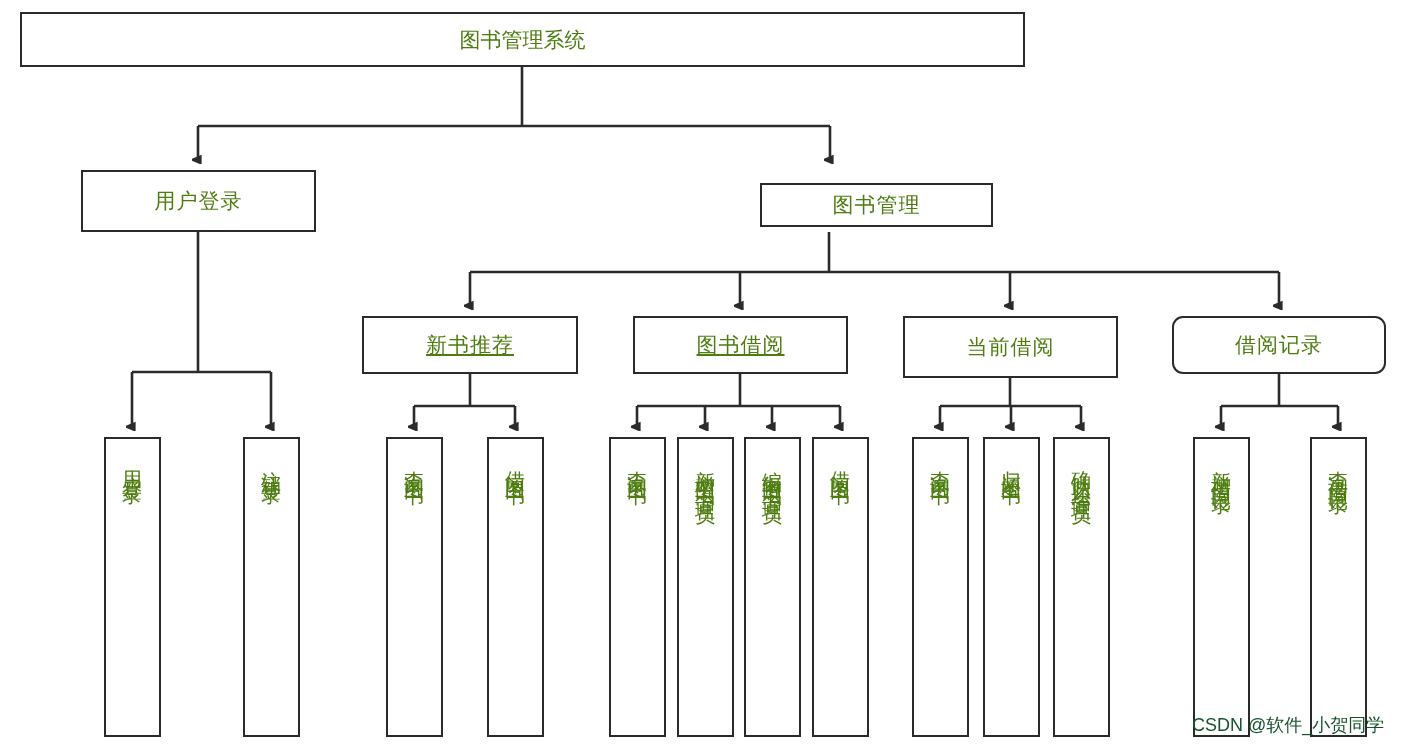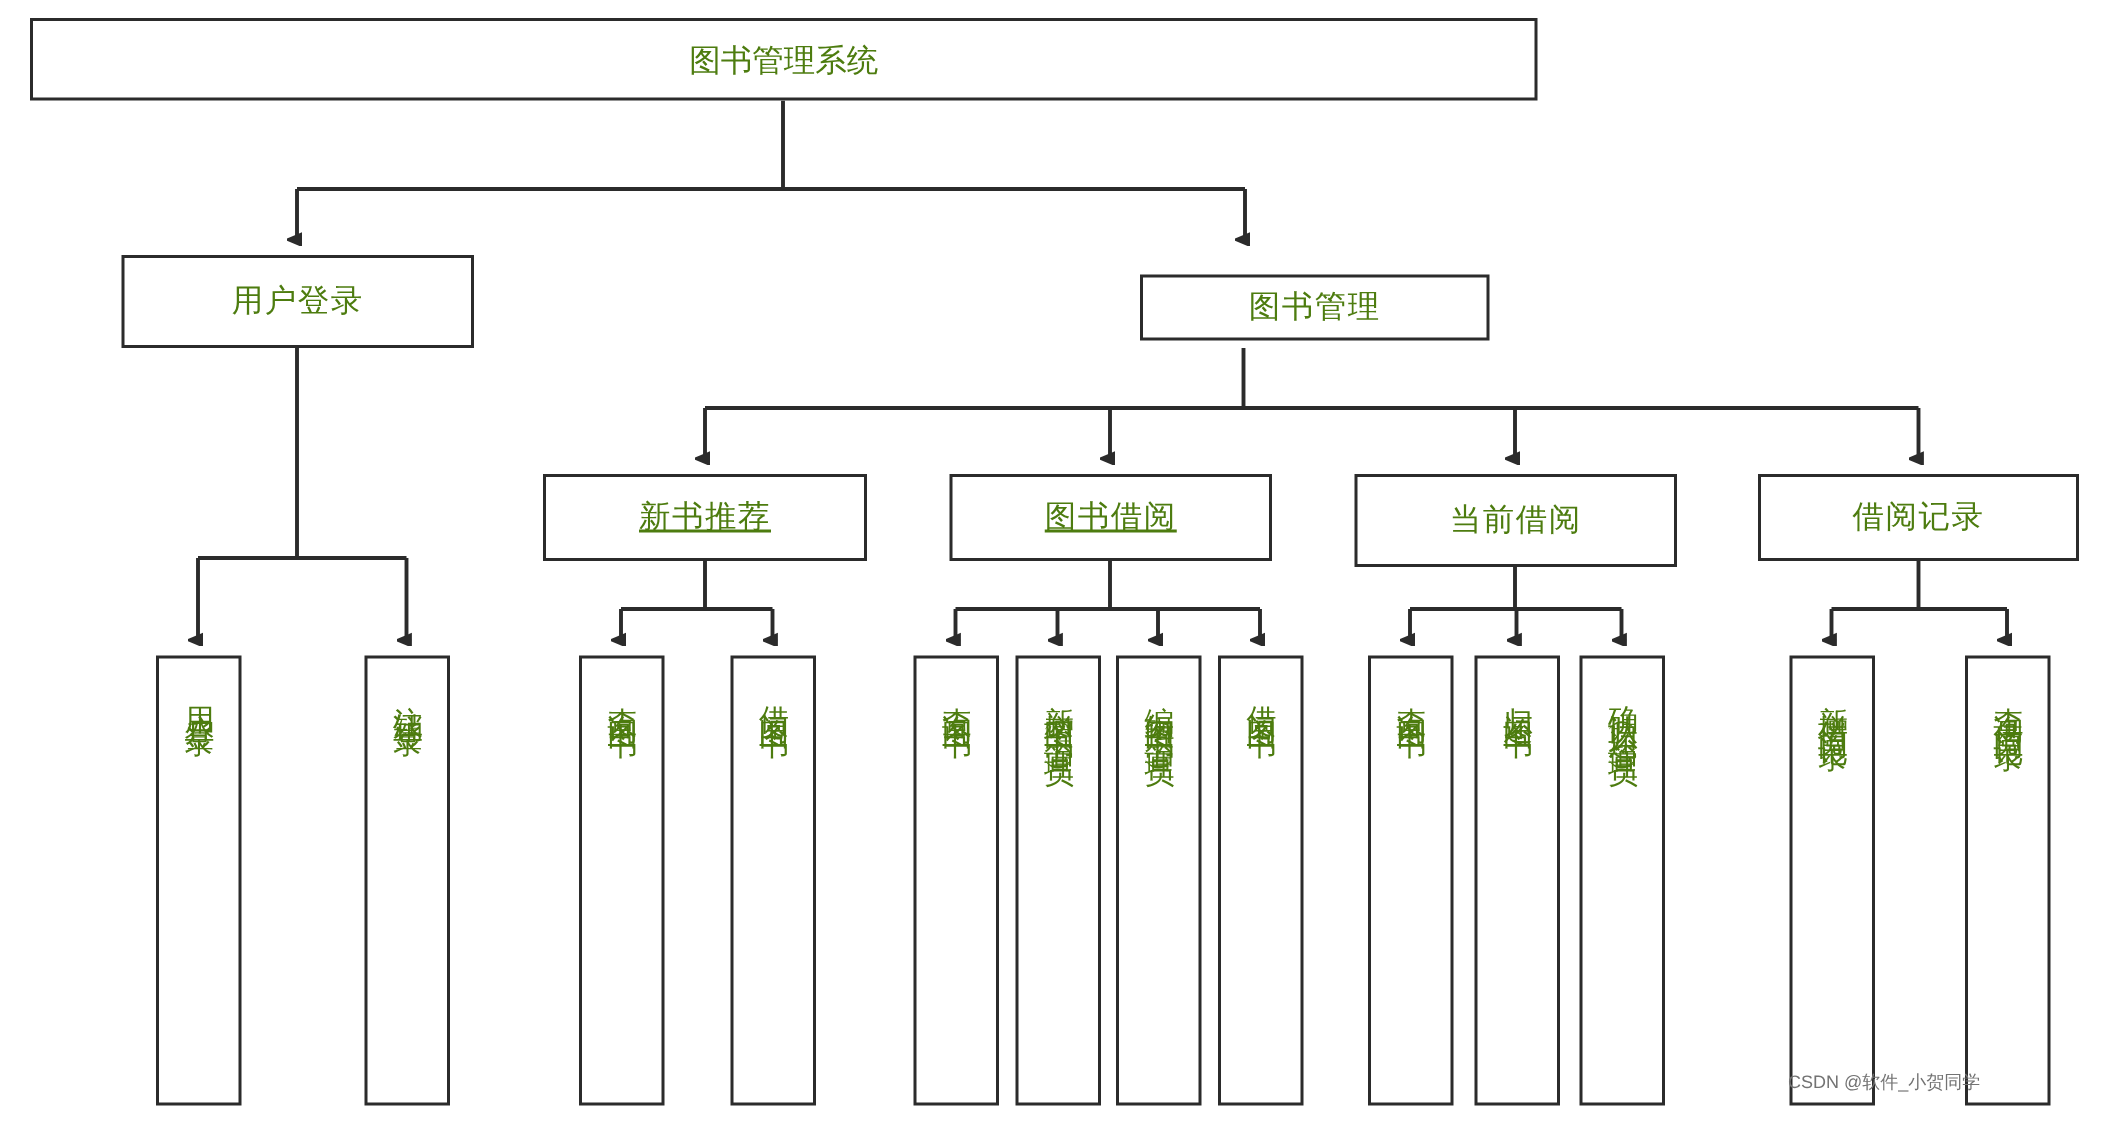--- a/index.html
+++ b/index.html
@@ -56,22 +56,22 @@
     text-orientation: upright;
     -webkit-text-orientation: upright;
     letter-spacing: 5px;
     line-height: 1.0;
     white-space: nowrap;
   }
   .watermark {
     position: absolute;
     left: 1192px;
     top: 713px;
-    font-size: 12px;
-    color: #737373;
+    font-size: 18px;
+    color: #14532d;
     white-space: nowrap;
     z-index: 5;
     font-family: "Liberation Sans", "DejaVu Sans", sans-serif;
   }
 </style>
 </head>
 <body>
 
 <div id="canvas">
 
@@ -126,21 +126,21 @@
   </svg>
 
   <div class="node root" id="node-root" style="left: 20px; top: 12px; width: 1005px; height: 55px;">图书管理系统</div>
 
   <div class="node h" id="node-l2-0" style="left: 81px; top: 170px; width: 235px; height: 62px;">用户登录</div>
   <div class="node h" id="node-l2-1" style="left: 712px; top: 183px; width: 233px; height: 44px; margin-left: 48px;">图书管理</div>
 
   <div class="node h" id="node-l3-0" style="left: 362px; top: 316px; width: 216px; height: 58px; text-decoration: underline;">新书推荐</div>
   <div class="node h" id="node-l3-1" style="left: 633px; top: 316px; width: 215px; height: 58px; text-decoration: underline;">图书借阅</div>
   <div class="node h" id="node-l3-2" style="left: 903px; top: 316px; width: 215px; height: 62px;">当前借阅</div>
-  <div class="node h" id="node-l3-3" style="left: 1172px; top: 316px; width: 214px; height: 58px;">借阅记录</div>
+  <div class="node h" id="node-l3-3" style="left: 1172px; top: 316px; width: 214px; height: 58px; border-radius: 11px;">借阅记录</div>
 
   <div class="node v" id="leaf-0" style="left: 104px; top: 437px; width: 57px; height: 300px;">
       <span class="vtext">用户登录</span>
     </div>
   <div class="node v" id="leaf-1" style="left: 243px; top: 437px; width: 57px; height: 300px;">
       <span class="vtext">注销登录</span>
     </div>
   <div class="node v" id="leaf-2" style="left: 386px; top: 437px; width: 57px; height: 300px;">
       <span class="vtext">查询图书</span>
     </div>

